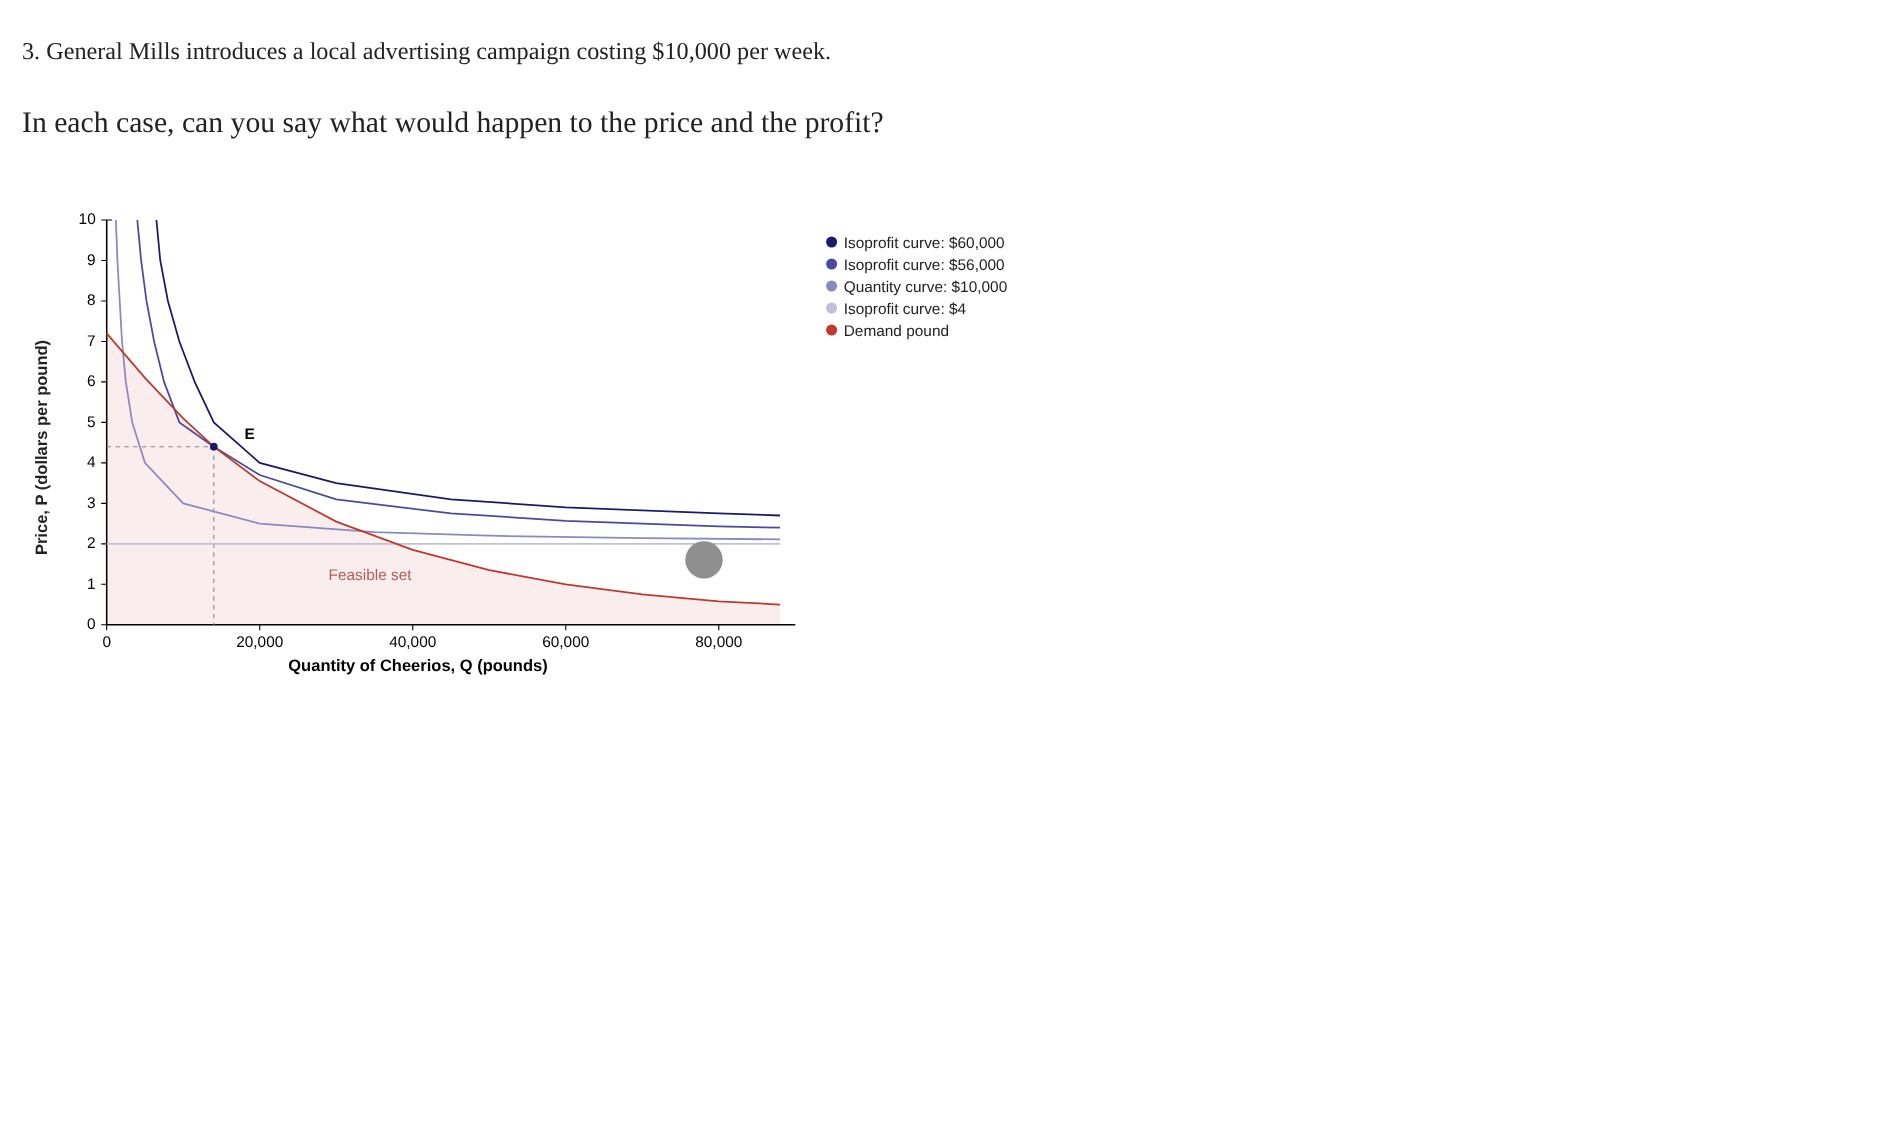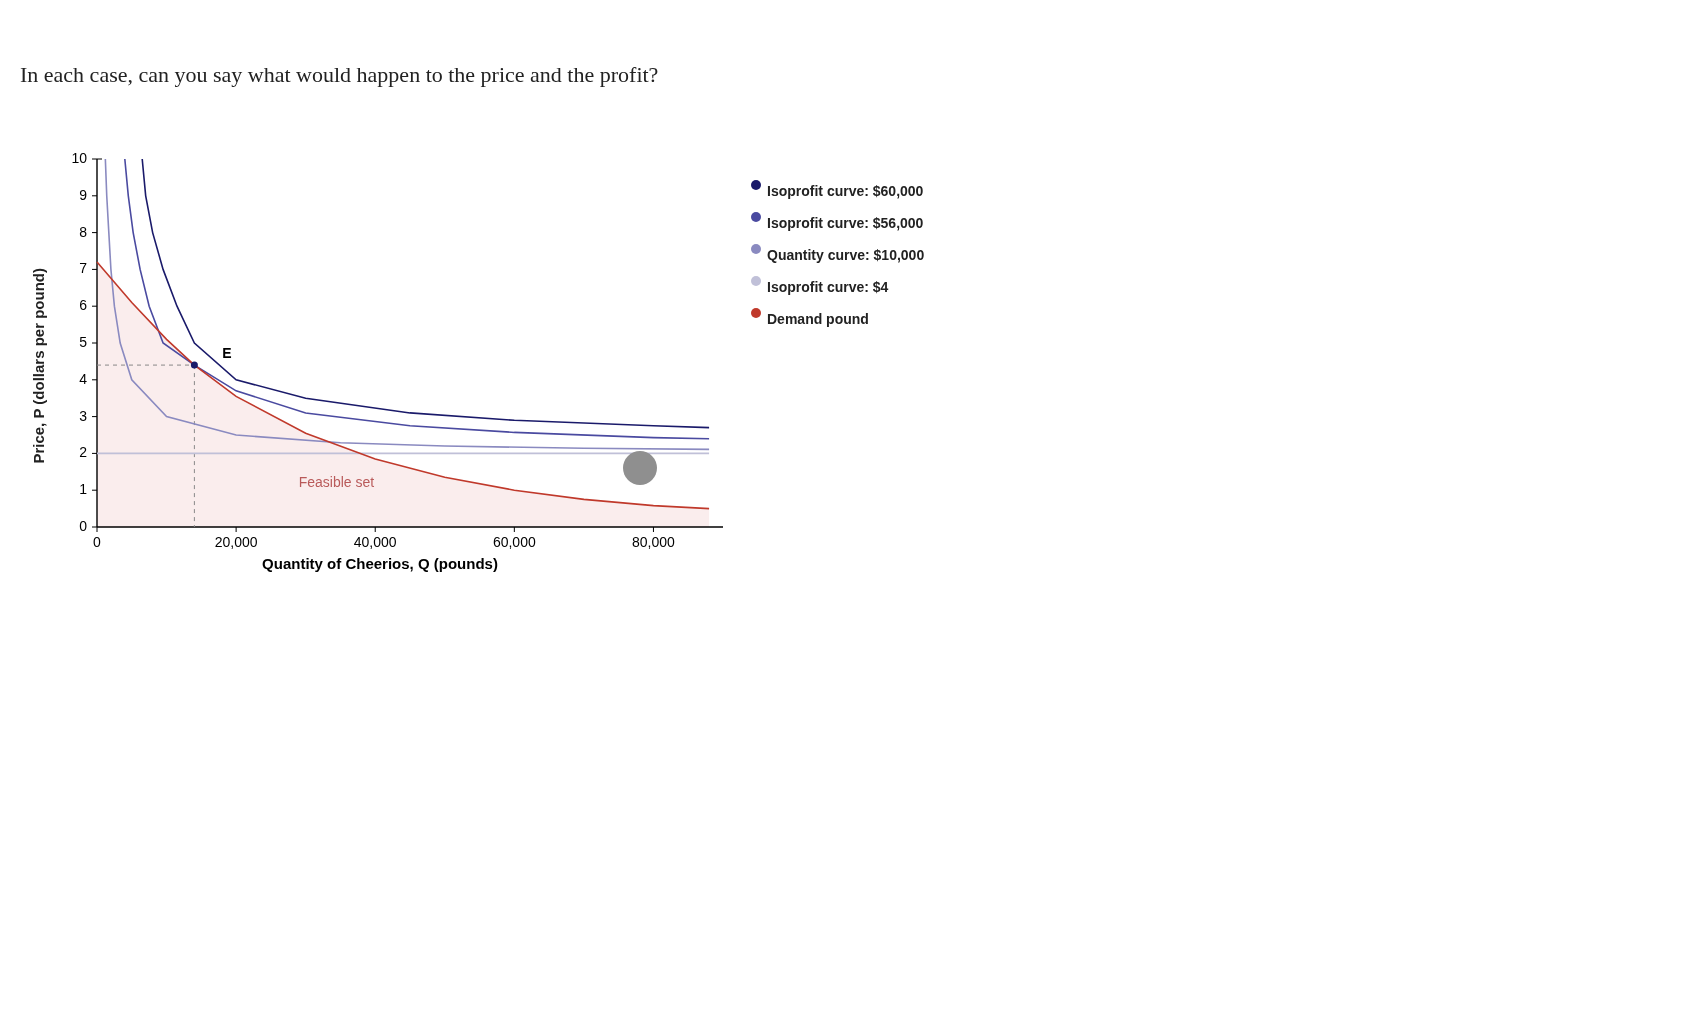--- a/index.html
+++ b/index.html
@@ -11,21 +11,21 @@
   }
   .question-text {
     font-size: 22px;
     line-height: 1.5;
     font-weight: 300;
     margin-bottom: 28px;
     max-width: 1100px;
   }
   .question-text p { margin: 0 0 2px 0; }
   .followup {
-    font-size: 22px;
+    font-size: 27px;
     line-height: 1.5;
     font-weight: 300;
     margin-bottom: 60px;
   }
   .figure-wrap {
     display: flex;
     align-items: flex-start;
     gap: 20px;
     margin-left: 10px;
   }
@@ -41,21 +41,21 @@
     gap: 6px;
     margin-bottom: 4px;
     white-space: nowrap;
   }
   .legend-dot {
     width: 10px;
     height: 10px;
     border-radius: 50%;
     flex: 0 0 10px;
   }
-  .legend-label { font-weight: 700; margin-top: 12px; }
+  .legend-label { font-weight: 400; }
   .drag-handle {
     width: 34px;
     height: 34px;
     border-radius: 50%;
     background: #8f8f8f;
     position: absolute;
   }
   .axis-label {
     font-family: Arial, Helvetica, sans-serif;
     font-weight: 700;
@@ -82,20 +82,21 @@
   .feasible-label {
     font-family: Arial, Helvetica, sans-serif;
     font-size: 14px;
     fill: #b95a5a;
   }
 </style>
 </head>
 <body>
 
 <div class="question-text">
+  <p>3. General Mills introduces a local advertising campaign costing $10,000 per week.</p>
 </div>
 <div class="followup">In each case, can you say what would happen to the price and the profit?</div>
 
 <div class="figure-wrap">
 
   <div class="chart-area">
     <div class="ylabel-wrap">Price, P (dollars per pound)</div>
     <div style="position:relative">
       <svg id="chart" class="chart-svg" width="680" height="430">
           <path d="M 46 376 L 46 111.04000000000002 L 46 111.04000000000002 L 80.77777777777777 151.52 L 115.55555555555556 188.32 L 143.3777777777778 214.07999999999998 L 185.11111111111111 245.36 L 254.66666666666666 282.15999999999997 L 324.22222222222223 307.92 L 393.77777777777777 326.32 L 463.3333333333333 339.2 L 532.8888888888889 348.4 L 602.4444444444445 354.656 L 658.0888888888888 357.6 L 658.0888888888888 376 Z" fill="#f6dede" fill-opacity="0.55" stroke="none"></path>

